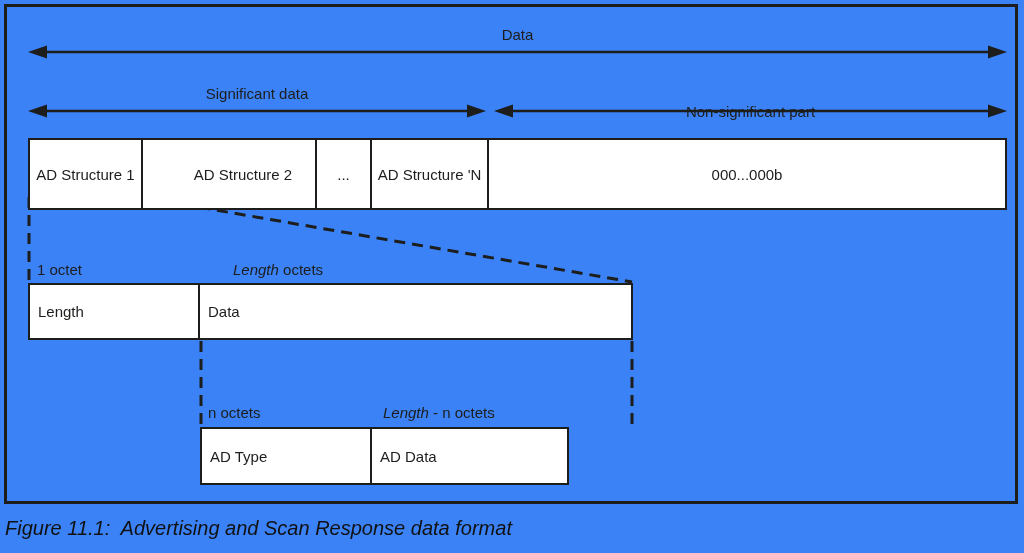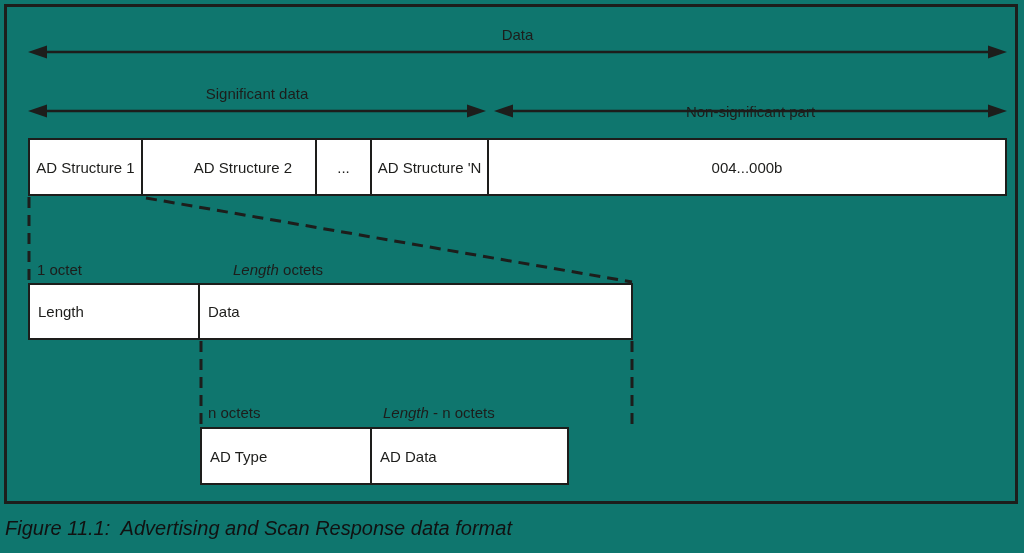--- a/index.html
+++ b/index.html
@@ -5,21 +5,21 @@
   html, body {
     margin: 0;
     padding: 0;
     background: #ffffff;
     font-family: "Liberation Sans", sans-serif;
   }
   #canvas {
     position: relative;
     width: 1024px;
     height: 553px;
-    background: #0f766e;
+    background: #3b82f6;
     color: #1d1d1b;
     overflow: hidden;
   }
   .abs { position: absolute; }
   #frame {
     left: 4px; top: 4px;
     width: 1008px; height: 494px;
     border: 3px solid #1d1d1b;
   }
   .svg-overlay {
@@ -47,21 +47,21 @@
     border-right: 2px solid #1d1d1b;
     display: flex;
     align-items: center;
     font-size: 15px;
     white-space: nowrap;
     overflow: hidden;
   }
   .cell:last-child { border-right: none; }
   .cell.padded { padding-left: 8px; }
 
-  #row-structures { left: 28px; top: 138px; width: 979px; height: 58px; }
+  #row-structures { left: 28px; top: 138px; width: 979px; height: 72px; }
   #cell-ads1 { width: 113px; flex: none; justify-content: center; }
   #cell-ads2 { width: 174px; flex: none; justify-content: center; padding-left: 28px; }
   #cell-dots { width: 55px;  flex: none; justify-content: center; }
   #cell-adsn { width: 117px; flex: none; justify-content: center; }
   #cell-zeros { flex: 1; justify-content: center; }
 
   #row-length-data { left: 28px; top: 283px; width: 605px; height: 57px; }
   #cell-length { width: 170px; flex: none; }
   #cell-data   { flex: 1; }
 
@@ -123,21 +123,21 @@
 
   <div id="label-data" class="abs lbl lbl-center">Data</div>
   <div id="label-significant" class="abs lbl lbl-center">Significant data</div>
   <div id="label-nonsig" class="abs lbl lbl-center">Non-significant part</div>
 
   <div id="row-structures" class="abs boxrow">
     <div id="cell-ads1" class="cell">AD Structure 1</div>
     <div id="cell-ads2" class="cell">AD Structure 2</div>
     <div id="cell-dots" class="cell">...</div>
     <div id="cell-adsn" class="cell">AD Structure 'N</div>
-    <div id="cell-zeros" class="cell">004...000b</div>
+    <div id="cell-zeros" class="cell">000...000b</div>
   </div>
 
   <div id="label-1octet" class="abs lbl">1 octet</div>
   <div id="label-lengthoctets" class="abs lbl"><span class="it">Length</span><span> octets</span></div>
 
   <div id="row-length-data" class="abs boxrow">
     <div id="cell-length" class="cell padded">Length</div>
     <div id="cell-data" class="cell padded">Data</div>
   </div>
 

